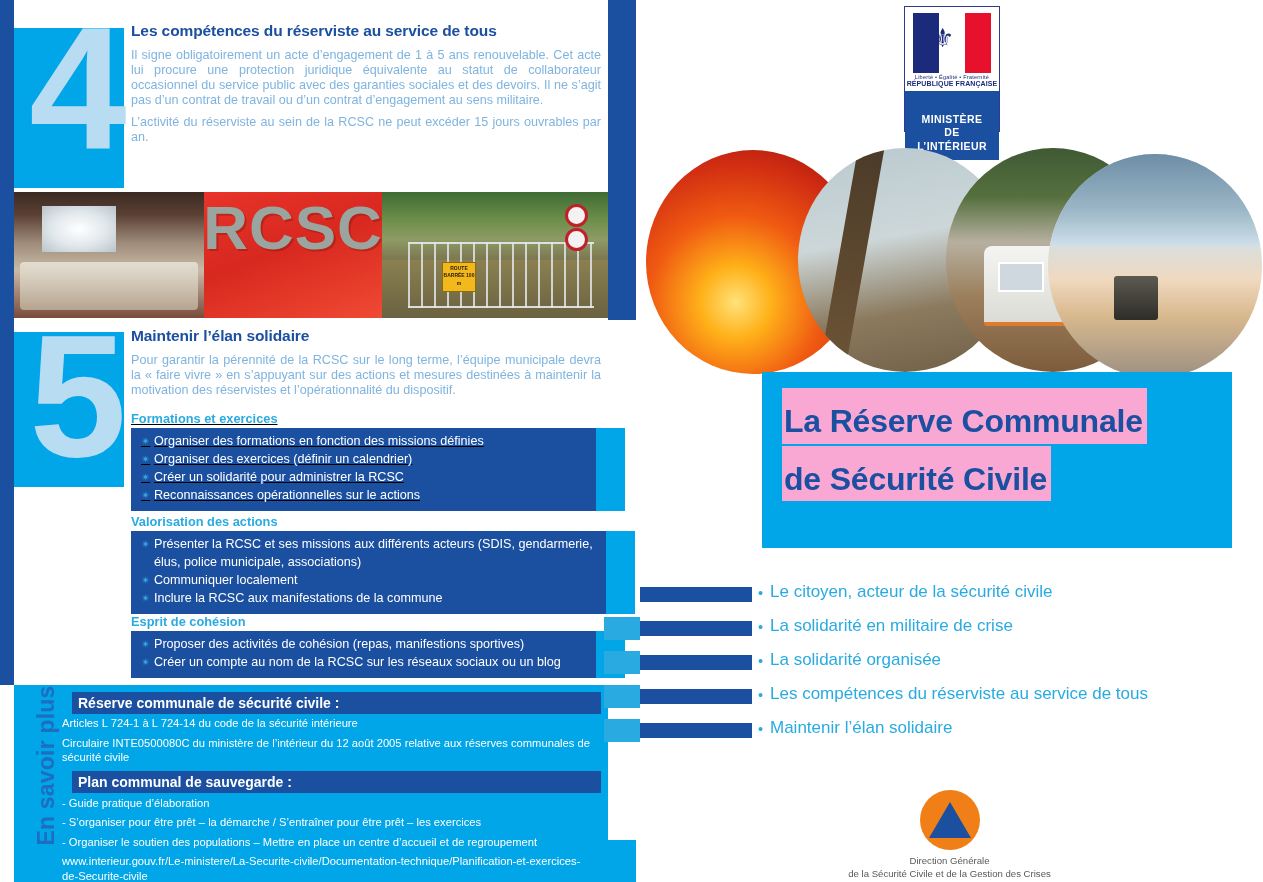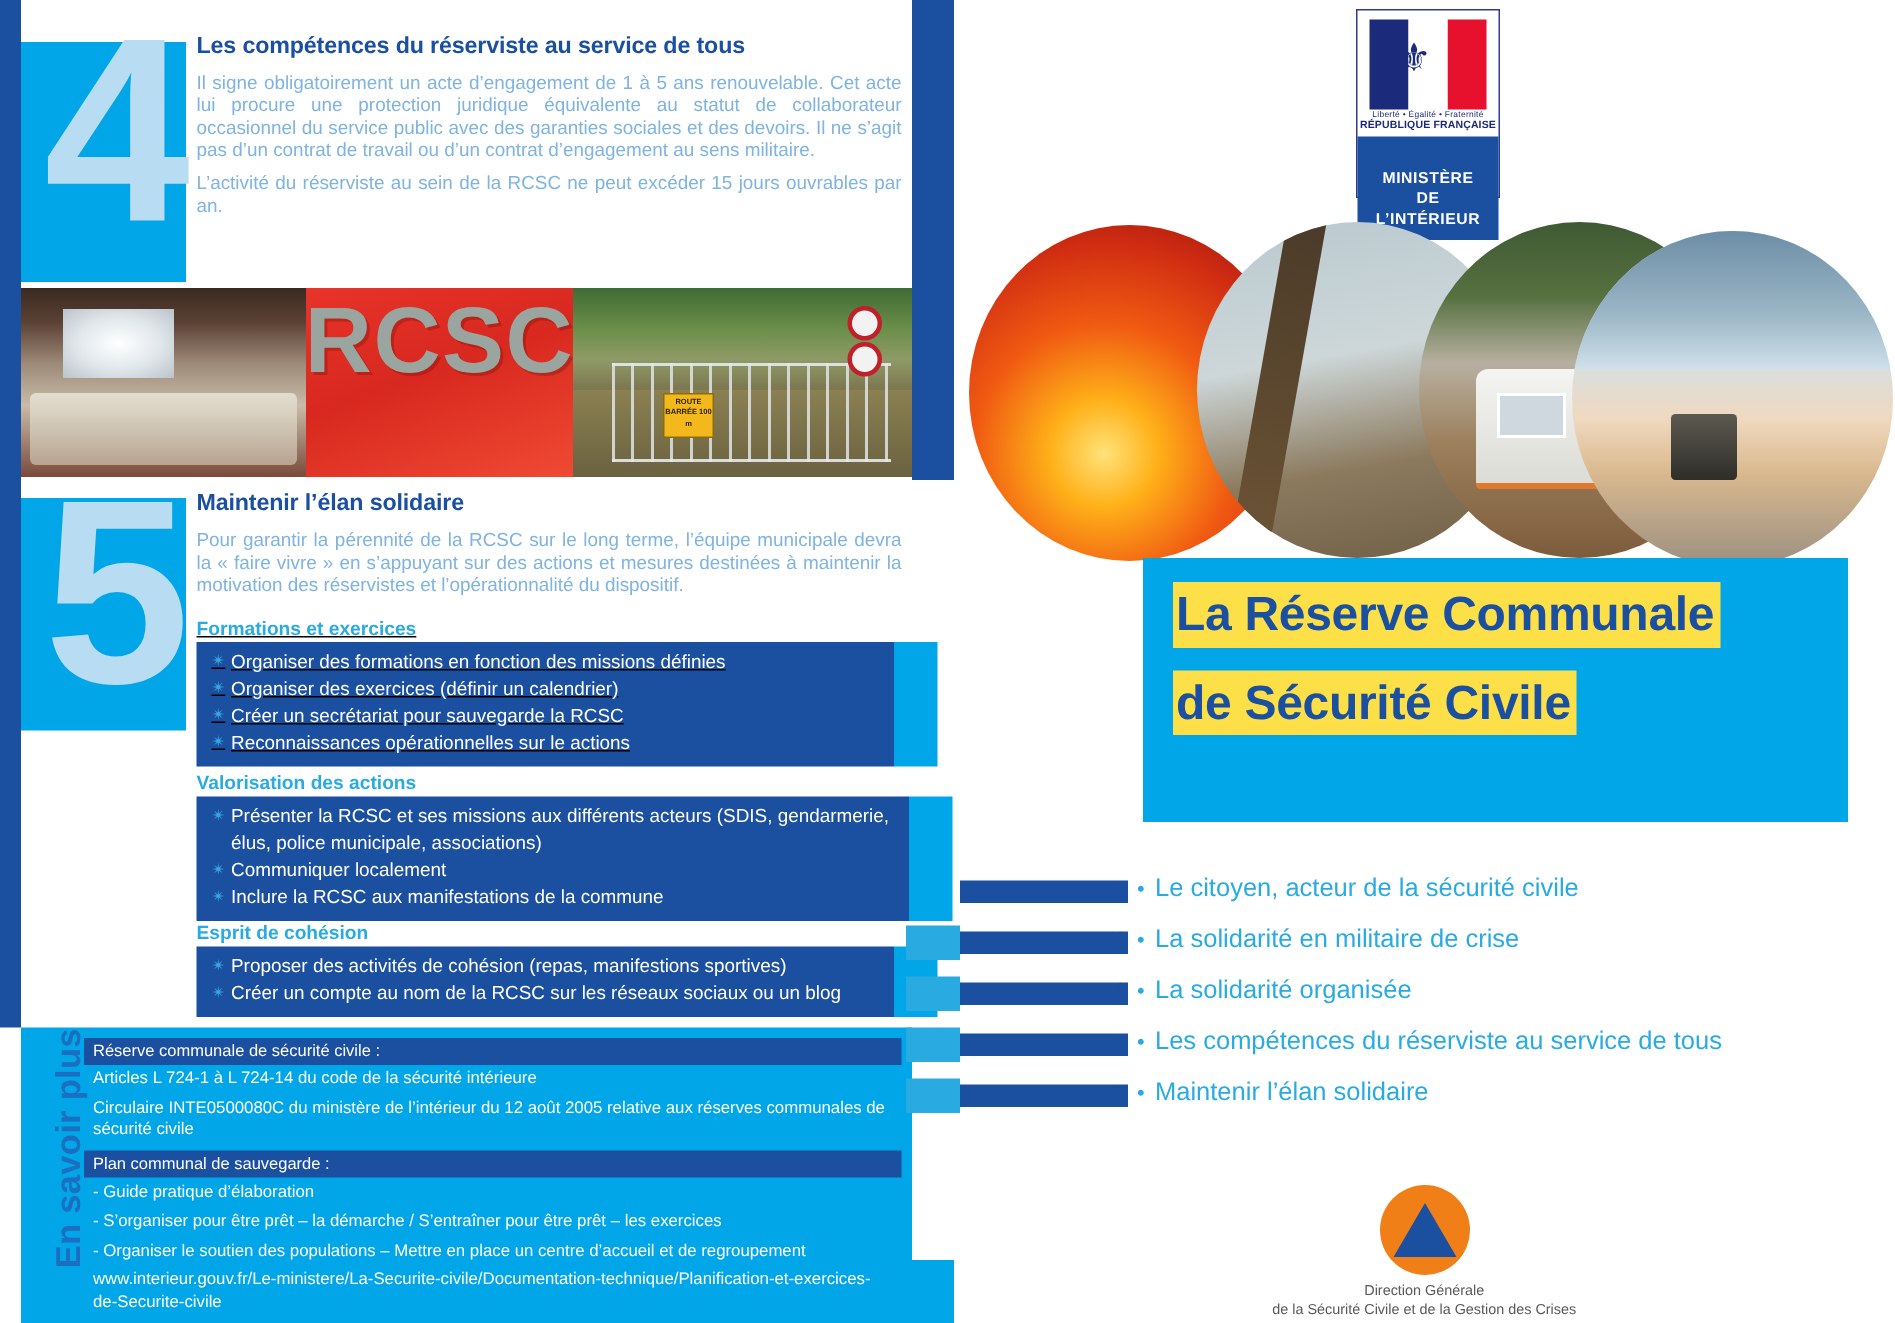--- a/index.html
+++ b/index.html
@@ -206,24 +206,25 @@
     letter-spacing: 0.2px;
   }
   .savoir-body {
     position: absolute;
     left: 42px; top: 7px;
     width: 545px;
   }
   .sv-bar {
     background: #1b4fa0;
     color: #ffffff;
-    font-weight: normal;
-    font-size: 11px;
+    font-weight: bold;
+    font-size: 14px;
     padding: 3px 6px 3px 6px;
     box-sizing: border-box;
+    margin-left: 16px;
   }
   .sv-line {
     color: #ffffff;
     font-size: 11.2px;
     line-height: 1.3;
     padding: 3px 6px 2px 6px;
   }
   .sv-line.tight { padding-top: 2px; }
 
   
@@ -325,27 +326,27 @@
   .title-block {
     position: absolute;
     left: 126px; top: 372px;
     width: 470px; height: 176px;
     background: #00a6e8;
     padding: 16px 0 0 20px;
     box-sizing: border-box;
   }
   .title-line {
     display: inline-block;
-    background: #fde047;
+    background: #f9a8d4;
     color: #1b4fa0;
     font-size: 32px;
     font-weight: bold;
     line-height: 1.36;
-    padding: 0 4px 0 2px;
-    margin-bottom: 15px;
+    padding: 12px 4px 0 2px;
+    margin-bottom: 2px;
     letter-spacing: -0.2px;
   }
 
   .toc {
     position: absolute;
     left: 0; top: 580px;
     width: 627px;
   }
   .toc-row {
     position: relative;
@@ -472,21 +473,21 @@
         <div class="bullet-li">
           <span class="star">✴</span>
           <span class="txt">Organiser des formations en fonction des missions définies</span>
         </div>
         <div class="bullet-li">
           <span class="star">✴</span>
           <span class="txt">Organiser des exercices (définir un calendrier)</span>
         </div>
         <div class="bullet-li">
           <span class="star">✴</span>
-          <span class="txt">Créer un secrétariat pour sauvegarde la RCSC</span>
+          <span class="txt">Créer un solidarité pour administrer la RCSC</span>
         </div>
         <div class="bullet-li">
           <span class="star">✴</span>
           <span class="txt">Reconnaissances opérationnelles sur le actions</span>
         </div>
       </div>
     </div>
 
     <div class="section-body" style="top:514px; width:475px;">
       <div class="sub-head">Valorisation des actions</div>

